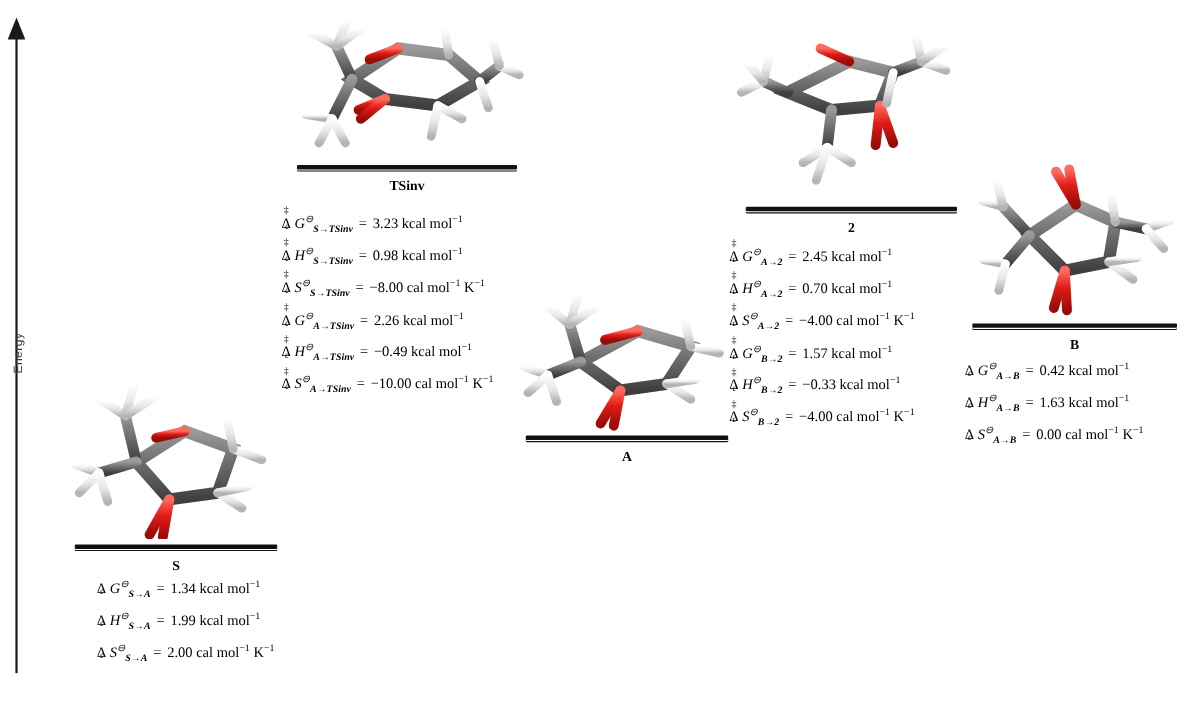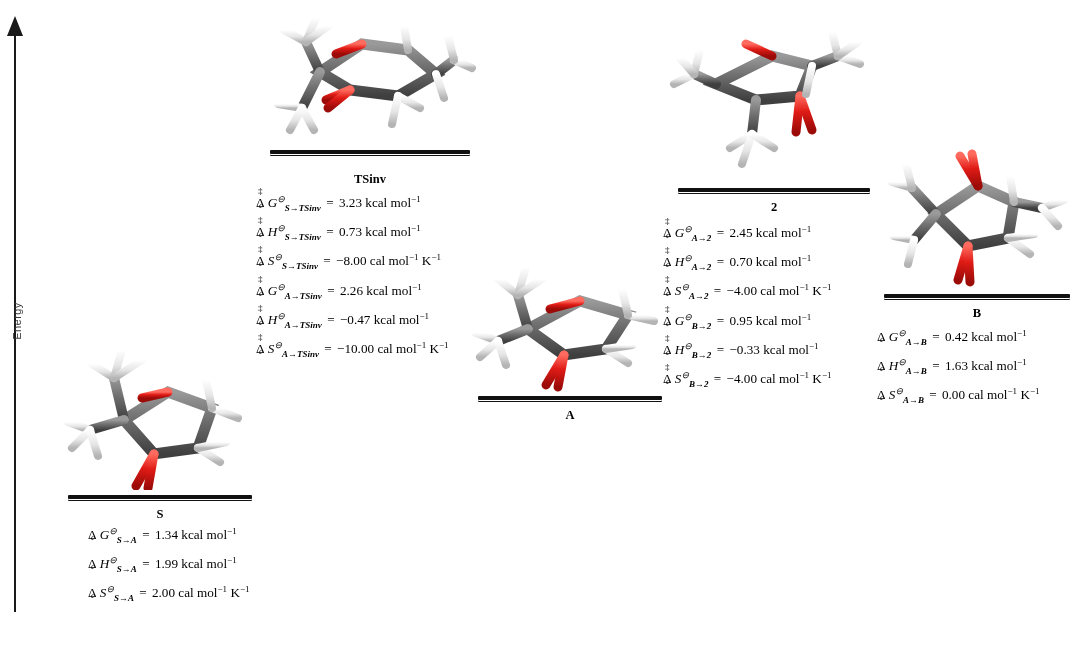--- a/index.html
+++ b/index.html
@@ -196,48 +196,48 @@
 
         <path d="M150 78 L176 88" stroke="url(#gH)" stroke-width="8"></path>
         <path d="M150 78 L144 50" stroke="url(#gH)" stroke-width="8"></path>
         <path d="M136 118 L158 132" stroke="url(#gH)" stroke-width="8"></path>
         <path d="M136 118 L164 112" stroke="url(#gH)" stroke-width="8"></path>
       </g>
     </svg>
   </div>
 
   <div class="level" style="left:270px;top:150px;width:200px;"></div>
-  <div class="level-label" style="left:270px;top:172px;width:200px;">TSinv</div>
+  <div class="level-label" style="left:270px;top:162px;width:200px;">TSinv</div>
 
   <div class="level" style="left:678px;top:188px;width:192px;"></div>
   <div class="level-label" style="left:678px;top:200px;width:192px;">2</div>
 
   <div class="level" style="left:884px;top:294px;width:186px;"></div>
   <div class="level-label" style="left:884px;top:306px;width:186px;">B</div>
 
   <div class="level" style="left:478px;top:396px;width:184px;"></div>
   <div class="level-label" style="left:478px;top:408px;width:184px;">A</div>
 
   <div class="level" style="left:68px;top:495px;width:184px;"></div>
   <div class="level-label" style="left:68px;top:507px;width:184px;">S</div>
 
   <div class="eqblock" id="blk-tsinv" style="left:256px;top:196px;">
       <div class="eq"><span class="dl">Δ<span class="dg">‡</span><span class="dc">c</span></span><span class="it">&nbsp;G<sup>⊖</sup><sub>S→TSinv</sub></span><span class="eqs"> = </span><span>3.23 </span><span class="units">kcal mol<sup>−1</sup></span></div>
-      <div class="eq"><span class="dl">Δ<span class="dg">‡</span><span class="dc">c</span></span><span class="it">&nbsp;H<sup>⊖</sup><sub>S→TSinv</sub></span><span class="eqs"> = </span><span>0.73 </span><span class="units">kcal mol<sup>−1</sup></span></div>
+      <div class="eq"><span class="dl">Δ<span class="dg">‡</span><span class="dc">c</span></span><span class="it">&nbsp;H<sup>⊖</sup><sub>S→TSinv</sub></span><span class="eqs"> = </span><span>0.98 </span><span class="units">kcal mol<sup>−1</sup></span></div>
       <div class="eq"><span class="dl">Δ<span class="dg">‡</span><span class="dc">c</span></span><span class="it">&nbsp;S<sup>⊖</sup><sub>S→TSinv</sub></span><span class="eqs"> = </span><span>−8.00 </span><span class="units">cal mol<sup>−1</sup> K<sup>−1</sup></span></div>
       <div class="eq"><span class="dl">Δ<span class="dg">‡</span><span class="dc">c</span></span><span class="it">&nbsp;G<sup>⊖</sup><sub>A→TSinv</sub></span><span class="eqs"> = </span><span>2.26 </span><span class="units">kcal mol<sup>−1</sup></span></div>
-      <div class="eq"><span class="dl">Δ<span class="dg">‡</span><span class="dc">c</span></span><span class="it">&nbsp;H<sup>⊖</sup><sub>A→TSinv</sub></span><span class="eqs"> = </span><span>−0.47 </span><span class="units">kcal mol<sup>−1</sup></span></div>
+      <div class="eq"><span class="dl">Δ<span class="dg">‡</span><span class="dc">c</span></span><span class="it">&nbsp;H<sup>⊖</sup><sub>A→TSinv</sub></span><span class="eqs"> = </span><span>−0.49 </span><span class="units">kcal mol<sup>−1</sup></span></div>
       <div class="eq"><span class="dl">Δ<span class="dg">‡</span><span class="dc">c</span></span><span class="it">&nbsp;S<sup>⊖</sup><sub>A→TSinv</sub></span><span class="eqs"> = </span><span>−10.00 </span><span class="units">cal mol<sup>−1</sup> K<sup>−1</sup></span></div>
     </div>
 
   <div class="eqblock" id="blk-two" style="left:663px;top:226px;">
       <div class="eq"><span class="dl">Δ<span class="dg">‡</span><span class="dc">c</span></span><span class="it">&nbsp;G<sup>⊖</sup><sub>A→2</sub></span><span class="eqs"> = </span><span>2.45 </span><span class="units">kcal mol<sup>−1</sup></span></div>
       <div class="eq"><span class="dl">Δ<span class="dg">‡</span><span class="dc">c</span></span><span class="it">&nbsp;H<sup>⊖</sup><sub>A→2</sub></span><span class="eqs"> = </span><span>0.70 </span><span class="units">kcal mol<sup>−1</sup></span></div>
       <div class="eq"><span class="dl">Δ<span class="dg">‡</span><span class="dc">c</span></span><span class="it">&nbsp;S<sup>⊖</sup><sub>A→2</sub></span><span class="eqs"> = </span><span>−4.00 </span><span class="units">cal mol<sup>−1</sup> K<sup>−1</sup></span></div>
-      <div class="eq"><span class="dl">Δ<span class="dg">‡</span><span class="dc">c</span></span><span class="it">&nbsp;G<sup>⊖</sup><sub>B→2</sub></span><span class="eqs"> = </span><span>0.95 </span><span class="units">kcal mol<sup>−1</sup></span></div>
+      <div class="eq"><span class="dl">Δ<span class="dg">‡</span><span class="dc">c</span></span><span class="it">&nbsp;G<sup>⊖</sup><sub>B→2</sub></span><span class="eqs"> = </span><span>1.57 </span><span class="units">kcal mol<sup>−1</sup></span></div>
       <div class="eq"><span class="dl">Δ<span class="dg">‡</span><span class="dc">c</span></span><span class="it">&nbsp;H<sup>⊖</sup><sub>B→2</sub></span><span class="eqs"> = </span><span>−0.33 </span><span class="units">kcal mol<sup>−1</sup></span></div>
       <div class="eq"><span class="dl">Δ<span class="dg">‡</span><span class="dc">c</span></span><span class="it">&nbsp;S<sup>⊖</sup><sub>B→2</sub></span><span class="eqs"> = </span><span>−4.00 </span><span class="units">cal mol<sup>−1</sup> K<sup>−1</sup></span></div>
     </div>
 
   <div class="eqblock" id="blk-b" style="left:877px;top:330px;">
       <div class="eq"><span class="dl">Δ<span class="dg"></span><span class="dc">c</span></span><span class="it">&nbsp;G<sup>⊖</sup><sub>A→B</sub></span><span class="eqs"> = </span><span>0.42 </span><span class="units">kcal mol<sup>−1</sup></span></div>
       <div class="eq"><span class="dl">Δ<span class="dg"></span><span class="dc">c</span></span><span class="it">&nbsp;H<sup>⊖</sup><sub>A→B</sub></span><span class="eqs"> = </span><span>1.63 </span><span class="units">kcal mol<sup>−1</sup></span></div>
       <div class="eq"><span class="dl">Δ<span class="dg"></span><span class="dc">c</span></span><span class="it">&nbsp;S<sup>⊖</sup><sub>A→B</sub></span><span class="eqs"> = </span><span>0.00 </span><span class="units">cal mol<sup>−1</sup> K<sup>−1</sup></span></div>
     </div>
 

